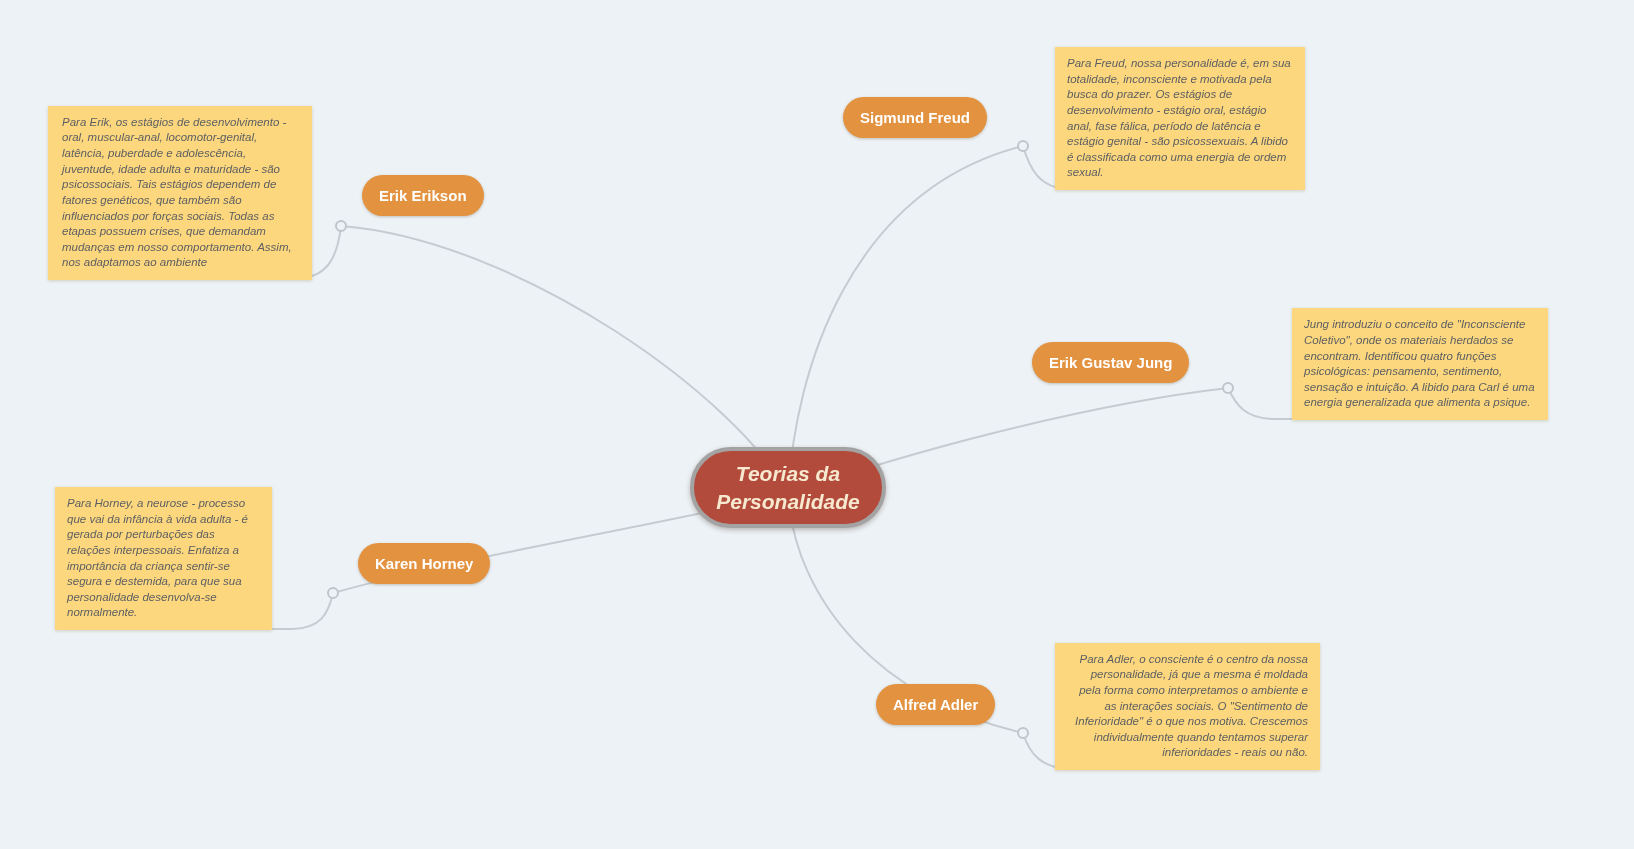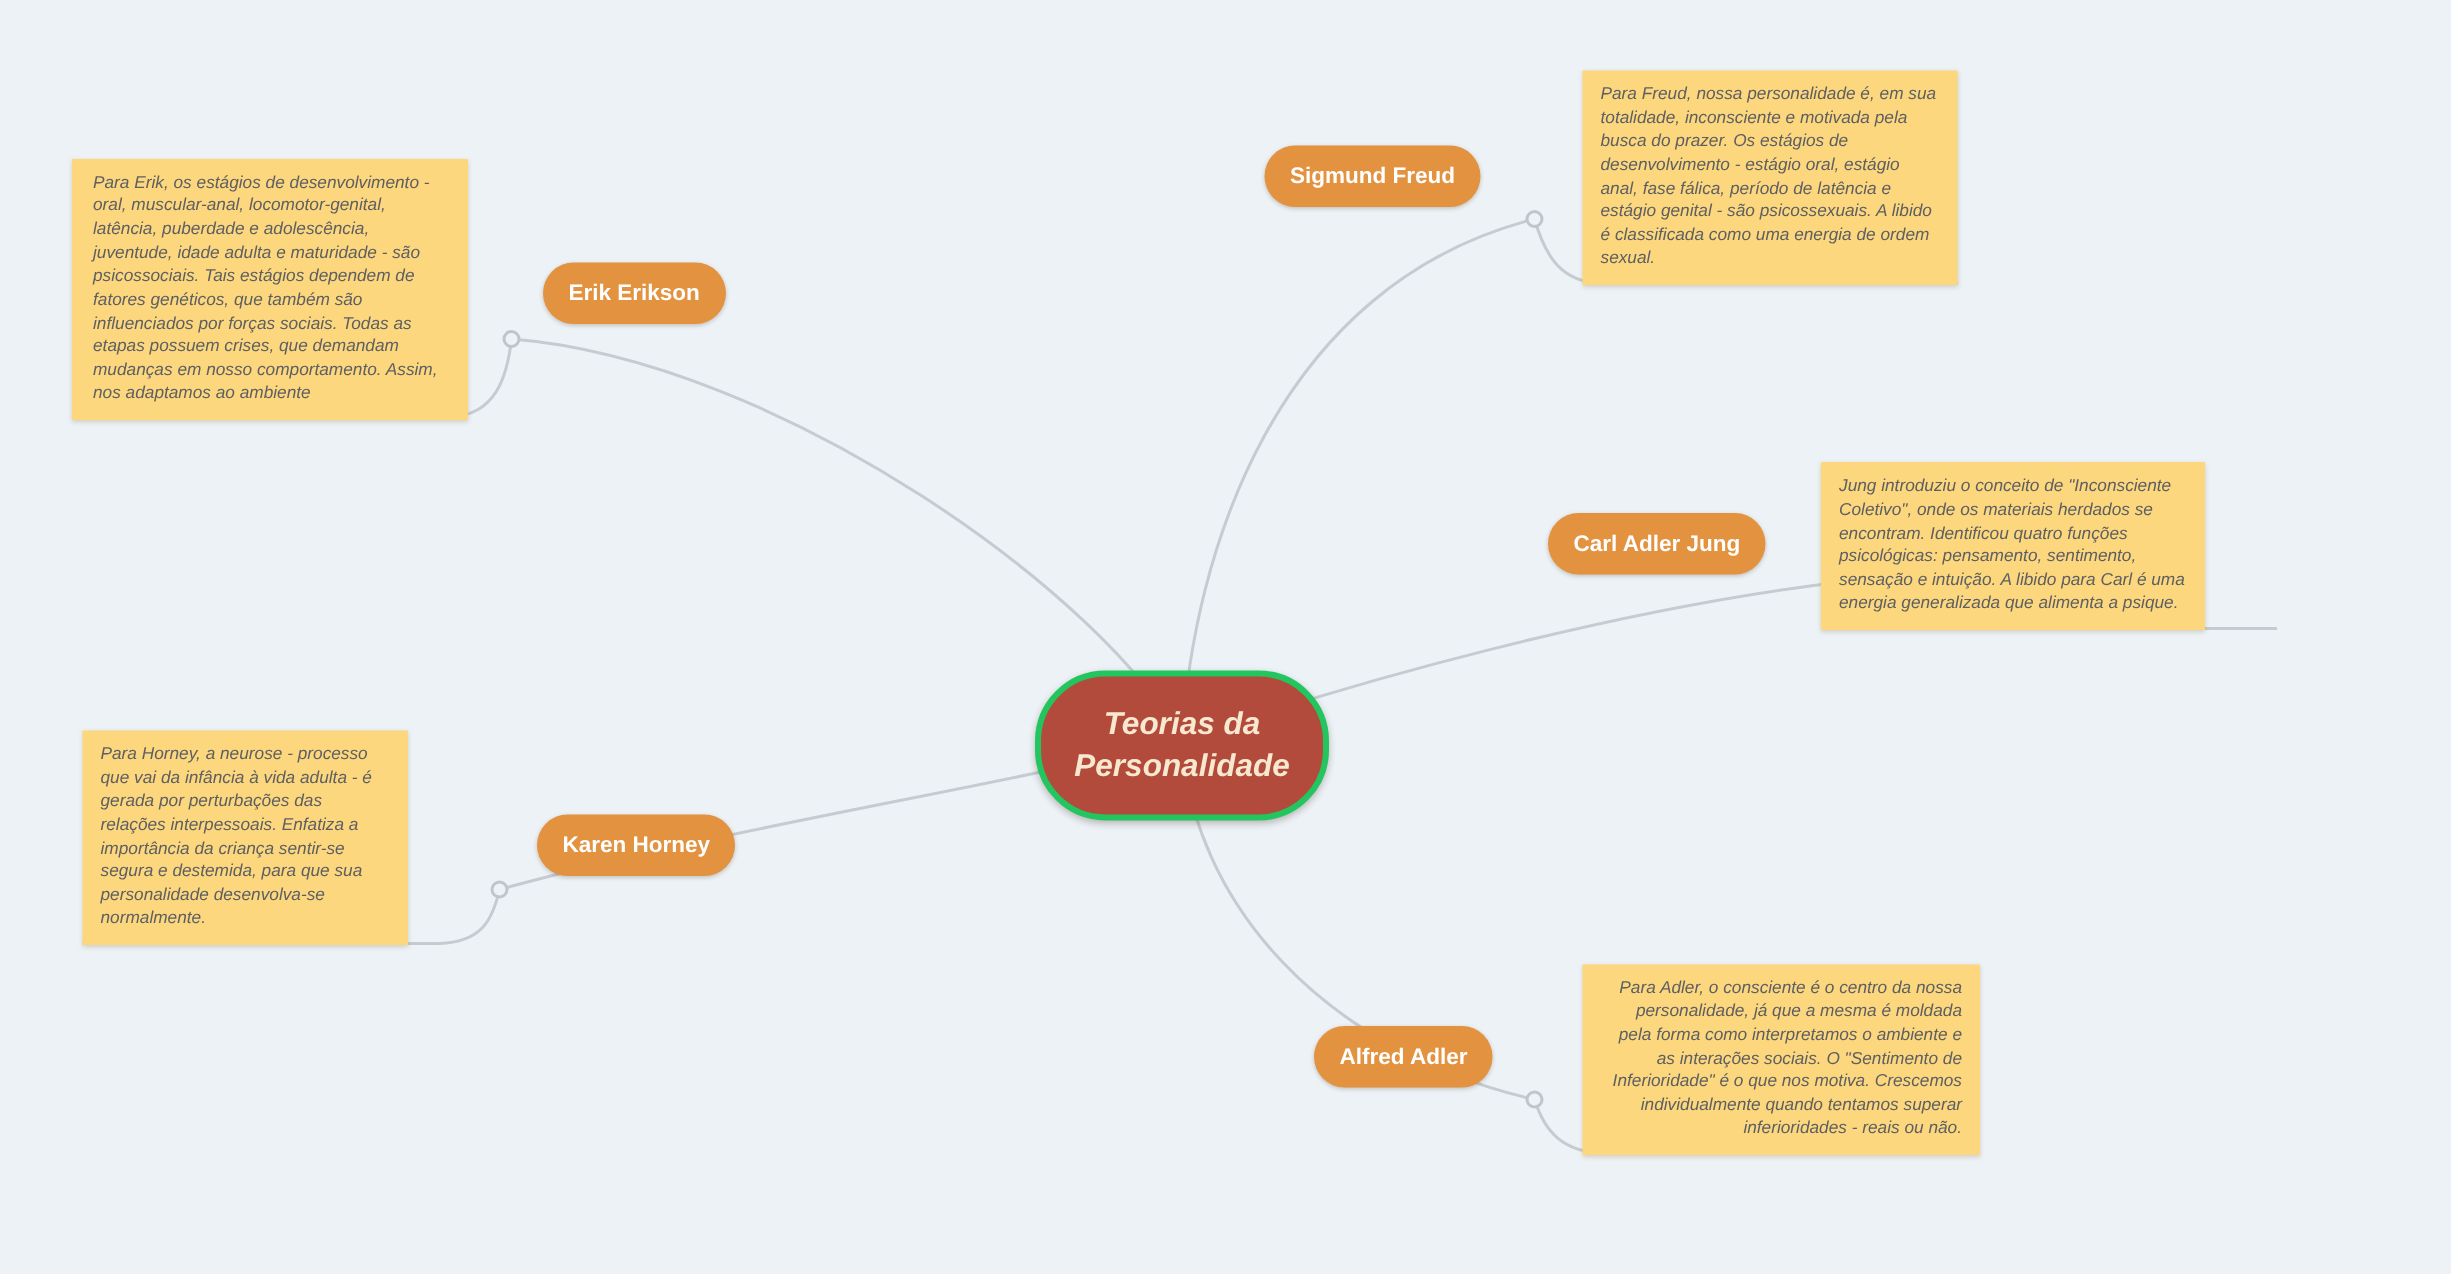--- a/index.html
+++ b/index.html
@@ -9,22 +9,22 @@
     font-family: "Liberation Sans", sans-serif;
     overflow: hidden;
   }
   .canvas { position: relative; width: 1634px; height: 849px; }
 
   svg.links { position: absolute; left: 0; top: 0; width: 1634px; height: 849px; }
   svg.links path { fill: none; stroke: #c6cbd1; stroke-width: 2; }
   svg.links circle { fill: #edf2f6; stroke: #c0c5cb; stroke-width: 2; }
 
   .center-node {
-    position: absolute; left: 690px; top: 447px; width: 196px; height: 100px;
-    background: #b24b3c; border: 4px solid #22c55e; border-radius: 47px;
+    position: absolute; left: 690px; top: 447px; width: 196px; height: 81px;
+    background: #b24b3c; border: 4px solid #a3a3a3; border-radius: 47px;
     display: flex; align-items: center; justify-content: center; text-align: center;
     color: #f7e9cf; font-weight: bold; font-style: italic; font-size: 21px;
     line-height: 1.32; padding: 0 14px;
     box-shadow: 0 2px 5px rgba(60,40,30,.30);
     cursor: pointer;
   }
 
   .pill {
     position: absolute; height: 41px; padding: 0 17px;
     display: flex; align-items: center; white-space: nowrap;
@@ -40,21 +40,21 @@
   .pill-erikson { left: 362px;  top: 175px; }
 
   .note {
     position: absolute; background: #fcd77d; border-radius: 0;
     padding: 9px 12px; font-size: 11.5px; font-style: italic;
     color: #5d5f63; line-height: 1.36;
     box-shadow: 0 1px 3px rgba(120,100,40,.25);
     cursor: pointer;
   }
   .note-freud   { left: 1055px; bottom: 659px; width: 250px; }
-  .note-jung    { left: 1214px; bottom: 429px; width: 256px; }
+  .note-jung    { left: 1292px; bottom: 429px; width: 256px; }
   .note-adler   { left: 1055px; bottom: 79px;  width: 265px; text-align: right; }
   .note-horney  { left: 55px;   bottom: 219px; width: 217px; }
   .note-erikson { left: 48px;   bottom: 569px; width: 264px; padding-left: 14px; }
 </style>
 </head>
 <body>
 
 <div class="canvas">
 
   <svg class="links" viewBox="0 0 1634 849" xmlns="http://www.w3.org/2000/svg">
@@ -78,21 +78,21 @@
     <circle cx="1023" cy="733" r="5"></circle>
   </svg>
 
   <div class="center-node">
     <span>Teorias da Personalidade</span>
   </div>
 
   <div class="pill pill-freud">Sigmund Freud</div>
   <div class="note note-freud">Para Freud, nossa personalidade é, em sua totalidade, inconsciente e motivada pela busca do prazer. Os estágios de desenvolvimento - estágio oral, estágio anal, fase fálica, período de latência e estágio genital - são psicossexuais. A libido é classificada como uma energia de ordem sexual.</div>
 
-  <div class="pill pill-jung">Carl Adler Jung</div>
+  <div class="pill pill-jung">Erik Gustav Jung</div>
   <div class="note note-jung">Jung introduziu o conceito de "Inconsciente Coletivo", onde os materiais herdados se encontram. Identificou quatro funções psicológicas: pensamento, sentimento, sensação e intuição. A libido para Carl é uma energia generalizada que alimenta a psique.</div>
 
   <div class="pill pill-adler">Alfred Adler</div>
   <div class="note note-adler">Para Adler, o consciente é o centro da nossa personalidade, já que a mesma é moldada pela forma como interpretamos o ambiente e as interações sociais. O "Sentimento de Inferioridade" é o que nos motiva. Crescemos individualmente quando tentamos superar inferioridades - reais ou não.</div>
 
   <div class="pill pill-horney">Karen Horney</div>
   <div class="note note-horney">Para Horney, a neurose - processo que vai da infância à vida adulta - é gerada por perturbações das relações interpessoais. Enfatiza a importância da criança sentir-se segura e destemida, para que sua personalidade desenvolva-se normalmente.</div>
 
   <div class="pill pill-erikson">Erik Erikson</div>
   <div class="note note-erikson">Para Erik, os estágios de desenvolvimento - oral, muscular-anal, locomotor-genital, latência, puberdade e adolescência, juventude, idade adulta e maturidade -  são psicossociais. Tais estágios dependem de fatores genéticos, que também são influenciados por forças sociais. Todas as etapas possuem crises, que demandam mudanças em nosso comportamento. Assim, nos adaptamos ao ambiente</div>

